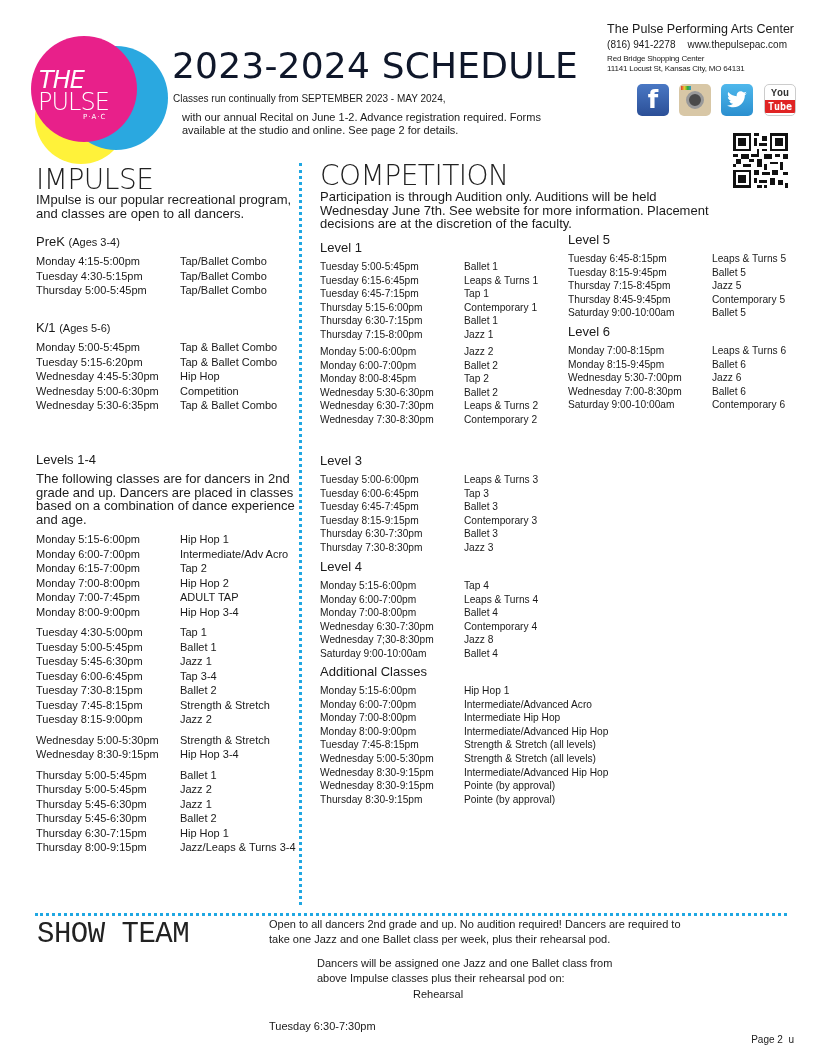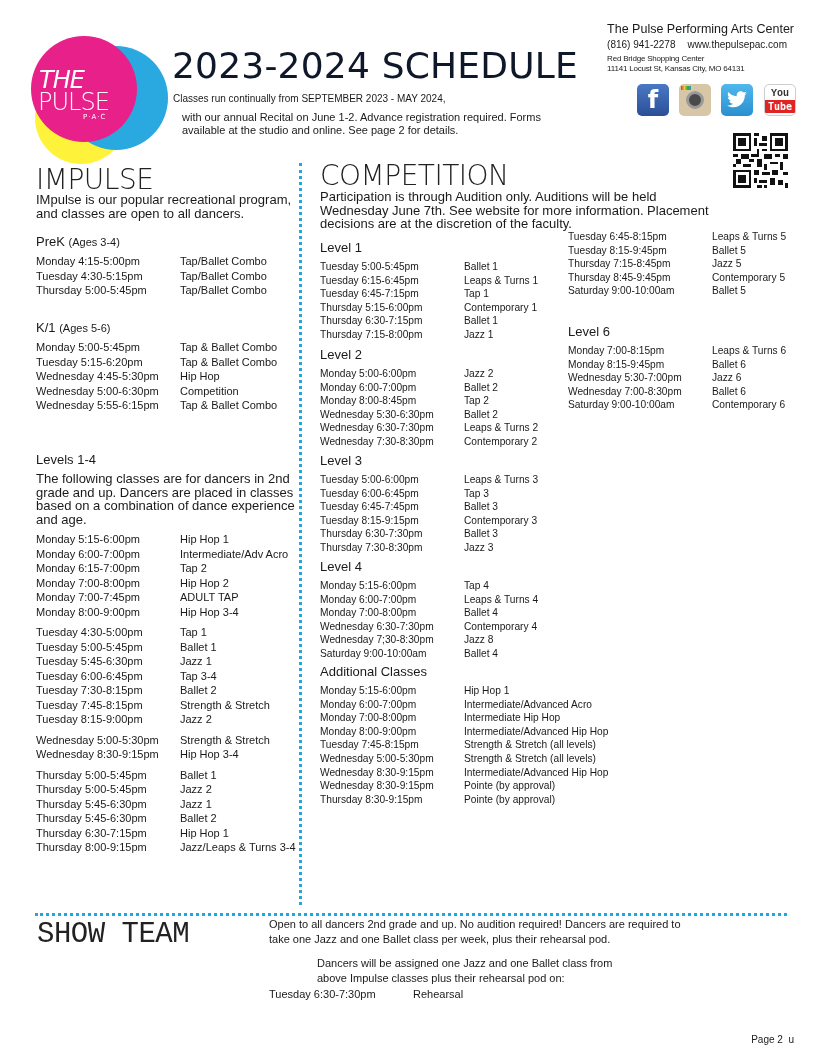--- a/index.html
+++ b/index.html
@@ -55,21 +55,21 @@
   .row .t { flex: 0 0 auto; }
   .row .c { flex: 0 0 auto; }
   .gap { height: 6px; }
 
   .impulse .row .t { width: 144px; }
   .comp .row .t { width: 144px; }
   .comp .row { font-size: 10.2px; line-height: 13.6px; }
 
   .show-text { position: absolute; left: 269px; font-size: 11px; line-height: 15px; }
   .show-row { display: flex; }
-  .show-row .t { width: 144px; }
+  .show-row .t { width: 144px; margin-top: 32px; }
 
   .footer { position: absolute; right: 22px; top: 1034px; font-size: 10px; white-space: nowrap; }
 </style>
 </head>
 <body>
 
 <div class="logo">
   <div class="c c-yellow"></div>
   <div class="c c-blue"></div>
   <div class="c c-pink"></div>
@@ -190,21 +190,21 @@
       </div>
       <div class="row">
         <span class="t">Wednesday 4:45-5:30pm</span>
         <span class="c">Hip Hop</span>
       </div>
       <div class="row">
         <span class="t">Wednesday 5:00-6:30pm</span>
         <span class="c">Competition</span>
       </div>
       <div class="row">
-        <span class="t">Wednesday 5:55-6:15pm</span>
+        <span class="t">Wednesday 5:30-6:35pm</span>
         <span class="c">Tap &amp; Ballet Combo</span>
       </div>
     </div>
 </div>
 
 <div class="group impulse" style="left:36px; top:450px; width:260px;">
   <div class="group-head">Levels 1-4</div>
   <div class="intro" style="position:static; margin-bottom:6px;">The following classes are for dancers in 2nd grade and up.  Dancers are placed in classes based on a combination of dance experience and age.</div>
   <div class="rows">
       <div class="row">
@@ -329,21 +329,20 @@
         <span class="t">Thursday 6:30-7:15pm</span>
         <span class="c">Ballet 1</span>
       </div>
       <div class="row">
         <span class="t">Thursday 7:15-8:00pm</span>
         <span class="c">Jazz 1</span>
       </div>
     </div>
 </div>
 <div class="group comp" style="left:320px; top:345px;">
-  <div class="group-head">Level 2</div>
   <div class="rows">
       <div class="row">
         <span class="t">Monday 5:00-6:00pm</span>
         <span class="c">Jazz 2</span>
       </div>
       <div class="row">
         <span class="t">Monday 6:00-7:00pm</span>
         <span class="c">Ballet 2</span>
       </div>
       <div class="row">
@@ -458,20 +457,21 @@
         <span class="c">Pointe (by approval)</span>
       </div>
       <div class="row">
         <span class="t">Thursday 8:30-9:15pm</span>
         <span class="c">Pointe (by approval)</span>
       </div>
     </div>
 </div>
 
 <div class="group comp" style="left:568px; top:230px;">
+  <div class="group-head">Level 5</div>
   <div class="rows">
       <div class="row">
         <span class="t">Tuesday 6:45-8:15pm</span>
         <span class="c">Leaps &amp; Turns 5</span>
       </div>
       <div class="row">
         <span class="t">Tuesday 8:15-9:45pm</span>
         <span class="c">Ballet 5</span>
       </div>
       <div class="row">

